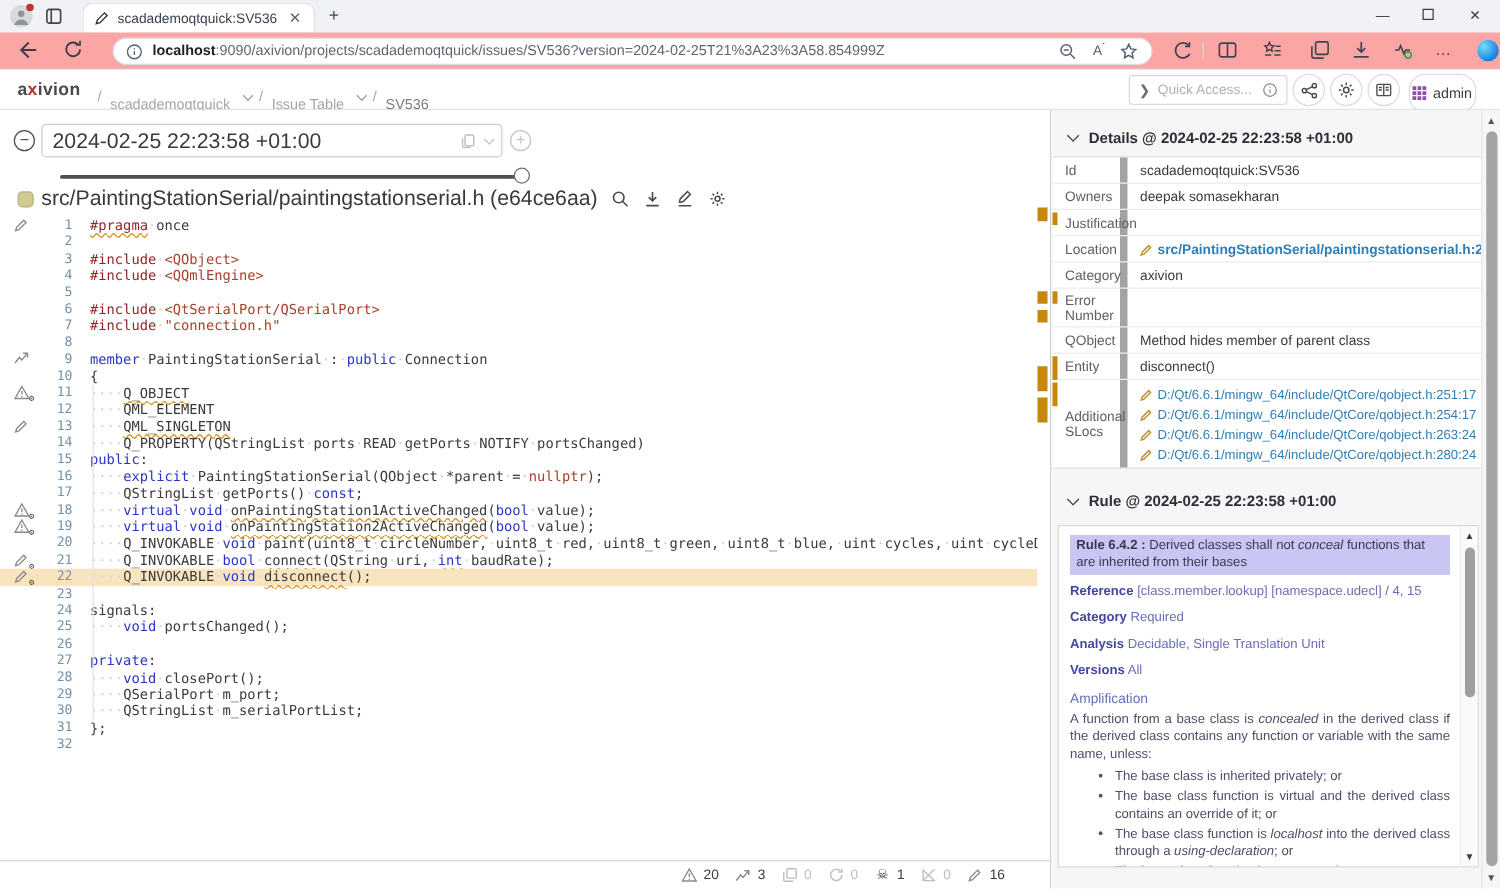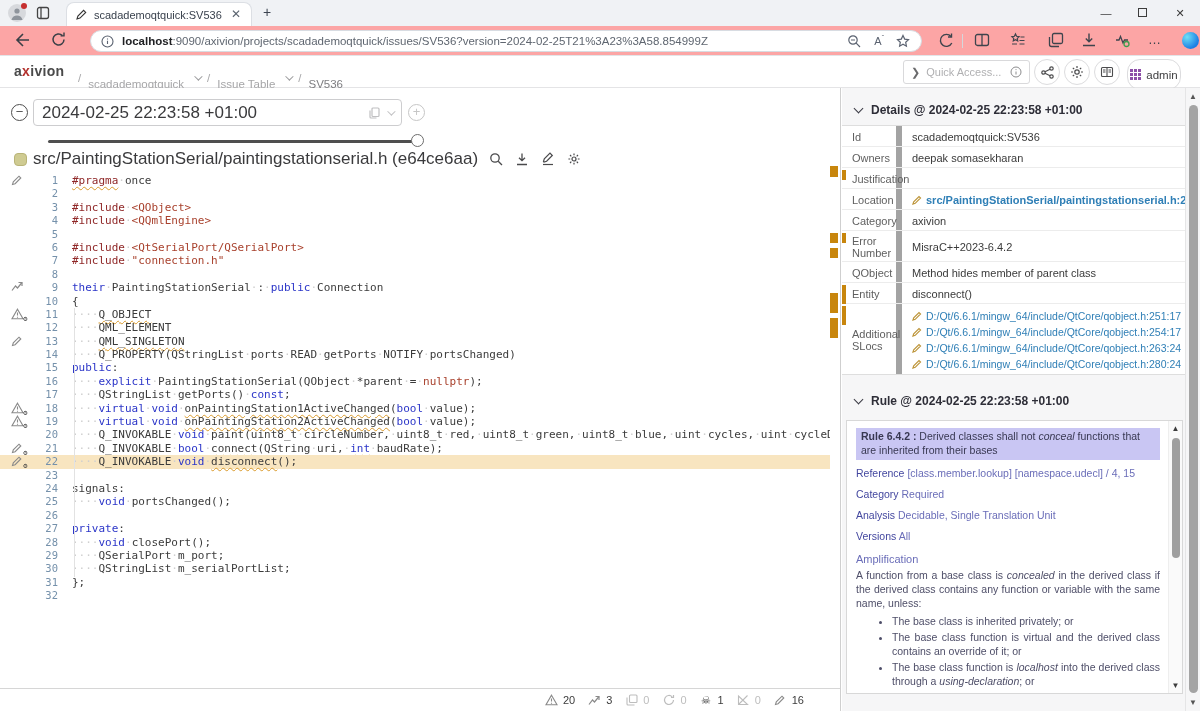--- a/index.html
+++ b/index.html
@@ -106,21 +106,21 @@
   .dlinks { color:#2f7fb6; font-size:10.5px; line-height:16px; display:flex; align-items:center; gap:4px; }
   .lpen { width:10px; height:10px; flex:none; }
   .mark { position:absolute; left:-1px; background:#c8860d; width:5px; }
   .mark.sm { top:2px; height:10px; } .mark.tl { top:2px; height:19px; }
 
   .rulebox { position:absolute; left:4px; right:2px; top:332px; bottom:17px; background:#fff; border:1px solid #d8d8d8; overflow:hidden; }
   .rb-content { position:absolute; left:0; top:0; right:14px; bottom:0; padding:7px 8px 0 9px; overflow:hidden; font-size:10.5px; line-height:1.33; color:#4e4e68; }
   .r-hl { background:#c9c6f3; color:#383852; padding:2px 5px; margin-bottom:7px; }
   .r-hl b { font-weight:bold; }
   .rfield { margin-bottom:7px; color:#6a6db8; }
-  .rlabel { font-weight:normal; color:#43479f; }
+  .rlabel { font-weight:bold; color:#43479f; }
   .rhead { color:#6a6db8; font-weight:normal; font-size:11px; margin:8px 0 3px; }
   .rpara { text-align:justify; margin-bottom:4px; }
   .rulebox ul { margin:2px 0 4px 36px; }
   .rulebox li { text-align:justify; margin-bottom:2px; }
   .rb-scroll { position:absolute; right:0; top:0; width:14px; bottom:0; border-left:1px solid #eee; background:#fafafa; }
   .rb-scroll .up,.rb-scroll .dn { position:absolute; left:0; right:0; text-align:center; font-size:8px; color:#3c3c3c; }
   .rb-scroll .up { top:3px; } .rb-scroll .dn { bottom:3px; }
   .rb-thumb { position:absolute; left:3px; width:8px; top:17px; height:120px; background:#9f9f9f; border-radius:4px; }
 
   .vscroll { position:absolute; right:0; top:0; width:15px; bottom:0; background:#f6f6f7; border-left:1px solid #e5e5e6; }
@@ -351,21 +351,21 @@
             <div class="cl"><span class="num">2</span><span class="src"></span></div>
             <div class="cl"><span class="num">3</span><span class="src"><span class="tok p">#include</span><span class="tok w">·</span><span class="tok s">&lt;QObject&gt;</span></span></div>
             <div class="cl"><span class="num">4</span><span class="src"><span class="tok p">#include</span><span class="tok w">·</span><span class="tok s">&lt;QQmlEngine&gt;</span></span></div>
             <div class="cl"><span class="num">5</span><span class="src"></span></div>
             <div class="cl"><span class="num">6</span><span class="src"><span class="tok p">#include</span><span class="tok w">·</span><span class="tok s">&lt;QtSerialPort/QSerialPort&gt;</span></span></div>
             <div class="cl"><span class="num">7</span><span class="src"><span class="tok p">#include</span><span class="tok w">·</span><span class="tok s">"connection.h"</span></span></div>
             <div class="cl"><span class="num">8</span><span class="src"></span></div>
             <div class="cl"><span class="gut"><span class="gicon"><svg width="13" height="11" viewBox="0 0 13 11" fill="none" stroke="#8a8a8a" stroke-width="1.2">
                     <path d="M1 9.5L4.5 5l2 2L11 1.5"></path>
                     <path d="M7.5 1.5H11V5"></path>
-                  </svg></span></span><span class="num">9</span><span class="src"><span class="tok k">their</span><span class="tok w">·</span><span class="tok t">PaintingStationSerial</span><span class="tok w">·</span><span class="tok t">:</span><span class="tok w">·</span><span class="tok k">public</span><span class="tok w">·</span><span class="tok t">Connection</span></span></div>
+                  </svg></span></span><span class="num">9</span><span class="src"><span class="tok k">member</span><span class="tok w">·</span><span class="tok t">PaintingStationSerial</span><span class="tok w">·</span><span class="tok t">:</span><span class="tok w">·</span><span class="tok k">public</span><span class="tok w">·</span><span class="tok t">Connection</span></span></div>
             <div class="cl"><span class="num">10</span><span class="src"><span class="tok t">{</span></span></div>
             <div class="cl"><span class="gut"><span class="gicon"><svg width="13" height="12" viewBox="0 0 13 12" fill="none" stroke="#8a8a8a" stroke-width="1.1">
                     <path d="M6.5 1.2L12 10.8H1z"></path>
                     <path d="M6.5 4.5v3M6.5 8.8v.9"></path>
                   </svg><span class="mini">⚙</span></span></span><span class="num">11</span><span class="src"><span class="tok w">····</span><span class="tok t q">Q_OBJECT</span></span></div>
             <div class="cl"><span class="num">12</span><span class="src"><span class="tok w">····</span><span class="tok t">QML_ELEMENT</span></span></div>
             <div class="cl"><span class="gut"><span class="gicon"><svg width="12" height="12" viewBox="0 0 12 12" fill="none" stroke="#8a8a8a" stroke-width="1.1">
                     <path d="M1.5 10.5l.8-2.6L8 2.2l1.8 1.8-5.7 5.7-2.6.8z"></path>
                   </svg></span></span><span class="num">13</span><span class="src"><span class="tok w">····</span><span class="tok t q">QML_SINGLETON</span></span></div>
             <div class="cl"><span class="num">14</span><span class="src"><span class="tok w">····</span><span class="tok t">Q_PROPERTY(QStringList</span><span class="tok w">·</span><span class="tok t">ports</span><span class="tok w">·</span><span class="tok t">READ</span><span class="tok w">·</span><span class="tok t">getPorts</span><span class="tok w">·</span><span class="tok t">NOTIFY</span><span class="tok w">·</span><span class="tok t">portsChanged)</span></span></div>
@@ -507,23 +507,20 @@
           </div>
           <div class="drow">
             <div class="dlab">Category</div>
             <div class="dval">
               <span>axivion</span>
             </div>
           </div>
           <div class="drow">
             <span class="mark sm"></span>
             <div class="dlab">Error Number</div>
-            <div class="dval">
-              <span>MisraC++2023-6.4.2</span>
-            </div>
           </div>
           <div class="drow">
             <div class="dlab">QObject</div>
             <div class="dval">
               <span>Method hides member of parent class</span>
             </div>
           </div>
           <div class="drow">
             <span class="mark tl"></span>
             <div class="dlab">Entity</div>

